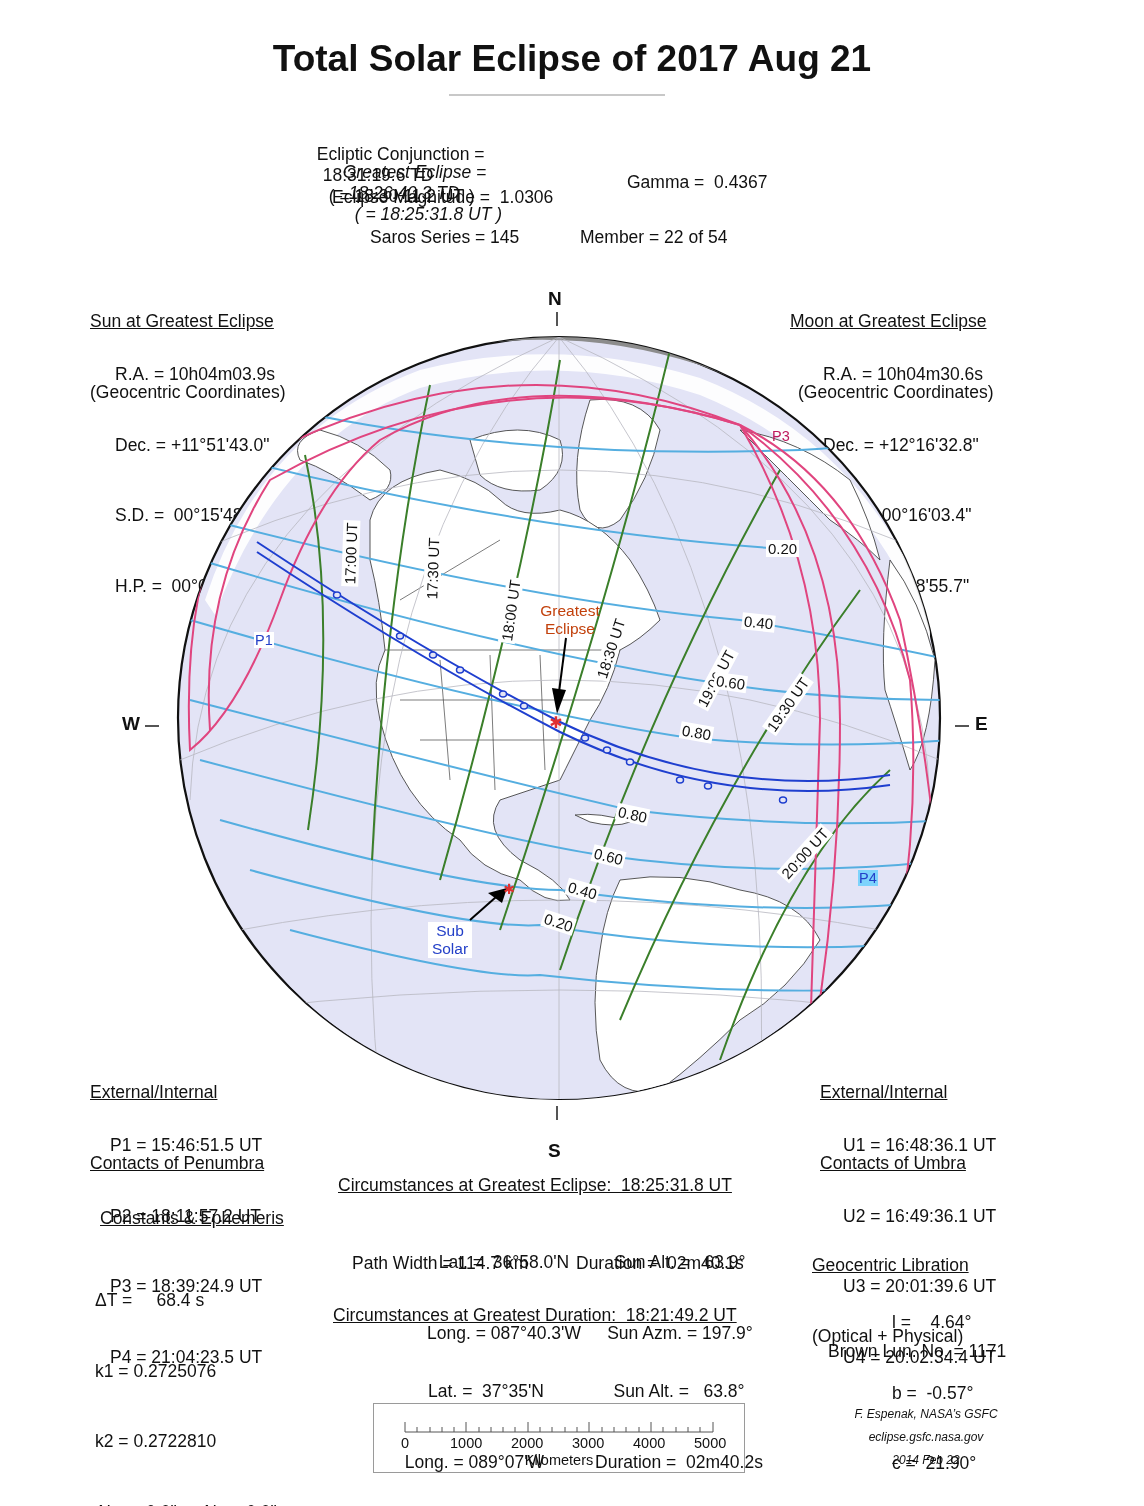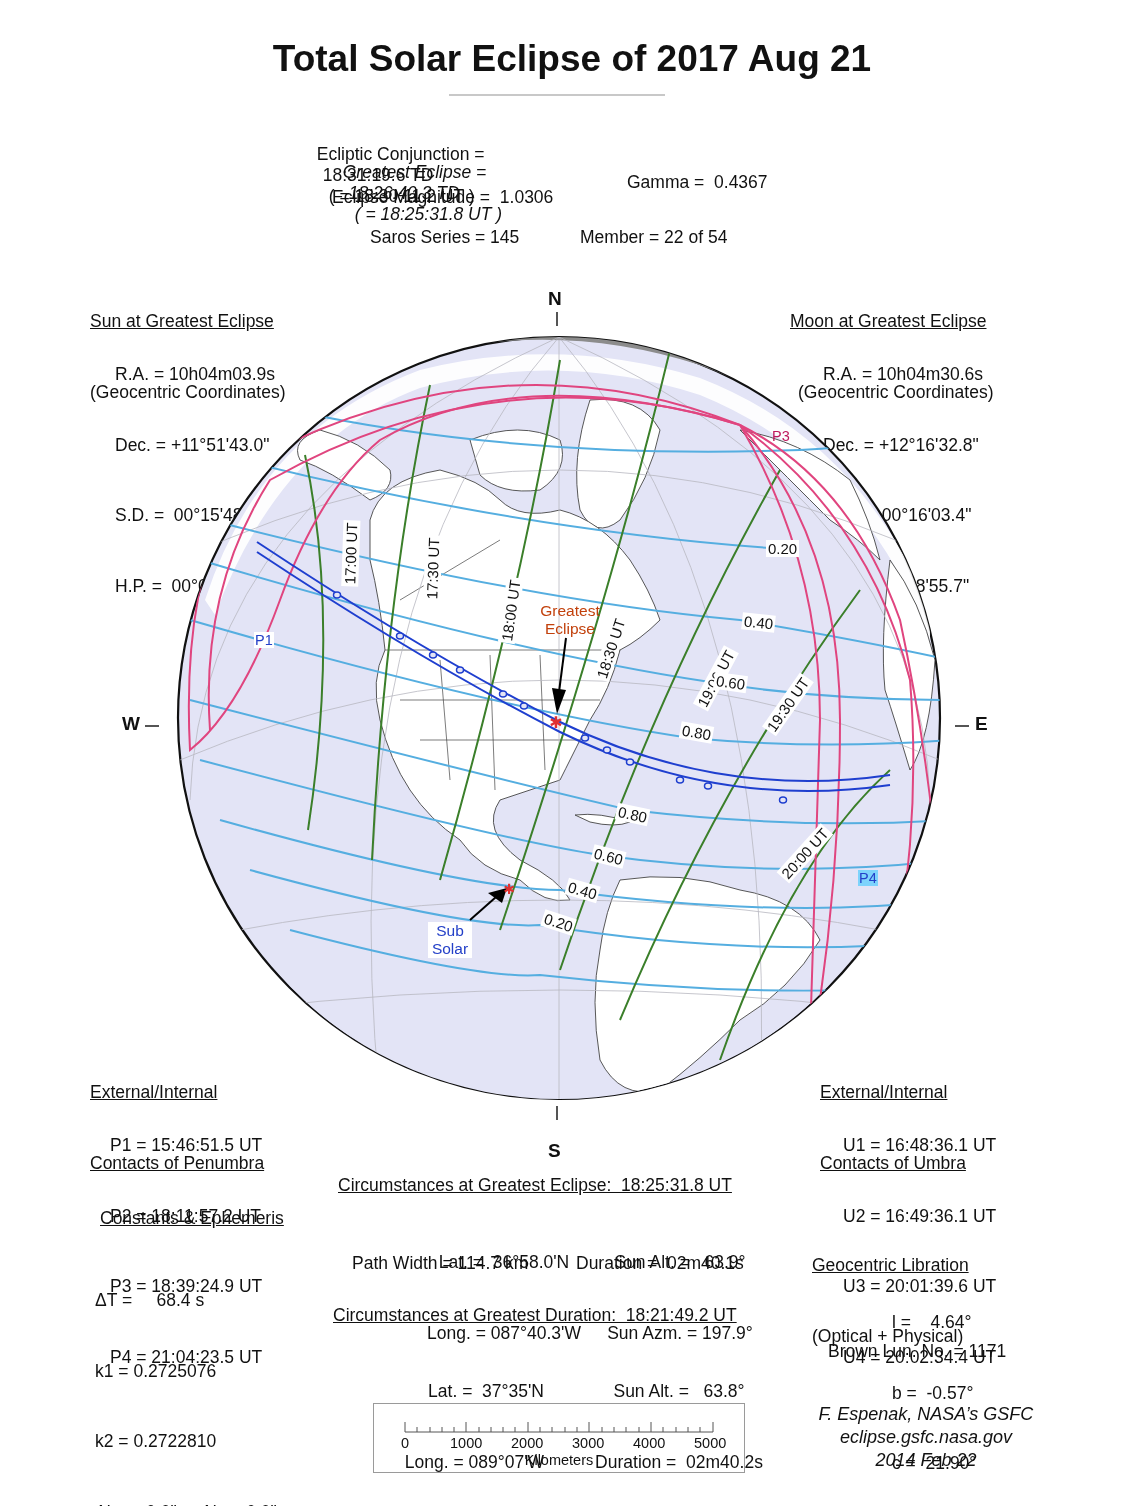--- a/index.html
+++ b/index.html
@@ -7,21 +7,21 @@
          font-family:"Liberation Sans", sans-serif; color:#111; }
   .abs { position:absolute; }
   .title { left:0; width:1144px; top:38px; text-align:center; font-weight:bold;
            font-size:37px; letter-spacing:0px; }
   .title-rule { left:449px; top:94px; width:216px; height:2px; background:#c8c8c8; }
   .hdr { font-size:17.5px; white-space:pre; }
   .c { text-align:left; }
   .u { text-decoration:underline; }
   .blk { font-size:17.5px; line-height:23.5px; white-space:pre; }
   .lbl-dir { font-size:19px; font-weight:bold; }
-  .credit { font-style:italic; font-size:18px; line-height:23px; text-align:center; }
+  .credit { font-style:italic; font-size:12px; line-height:23px; text-align:center; }
   svg text { font-family:"Liberation Sans", sans-serif; }
   .scalebox { left:373px; top:1403px; width:370px; height:68px; border:1px solid #9a9a9a; }
 </style>
 </head>
 <body>
 
 <div class="abs title">Total Solar Eclipse of  2017 Aug 21</div>
 <div class="abs title-rule"></div>
 
 <div class="abs hdr" style="left:307px; top:123px;">

